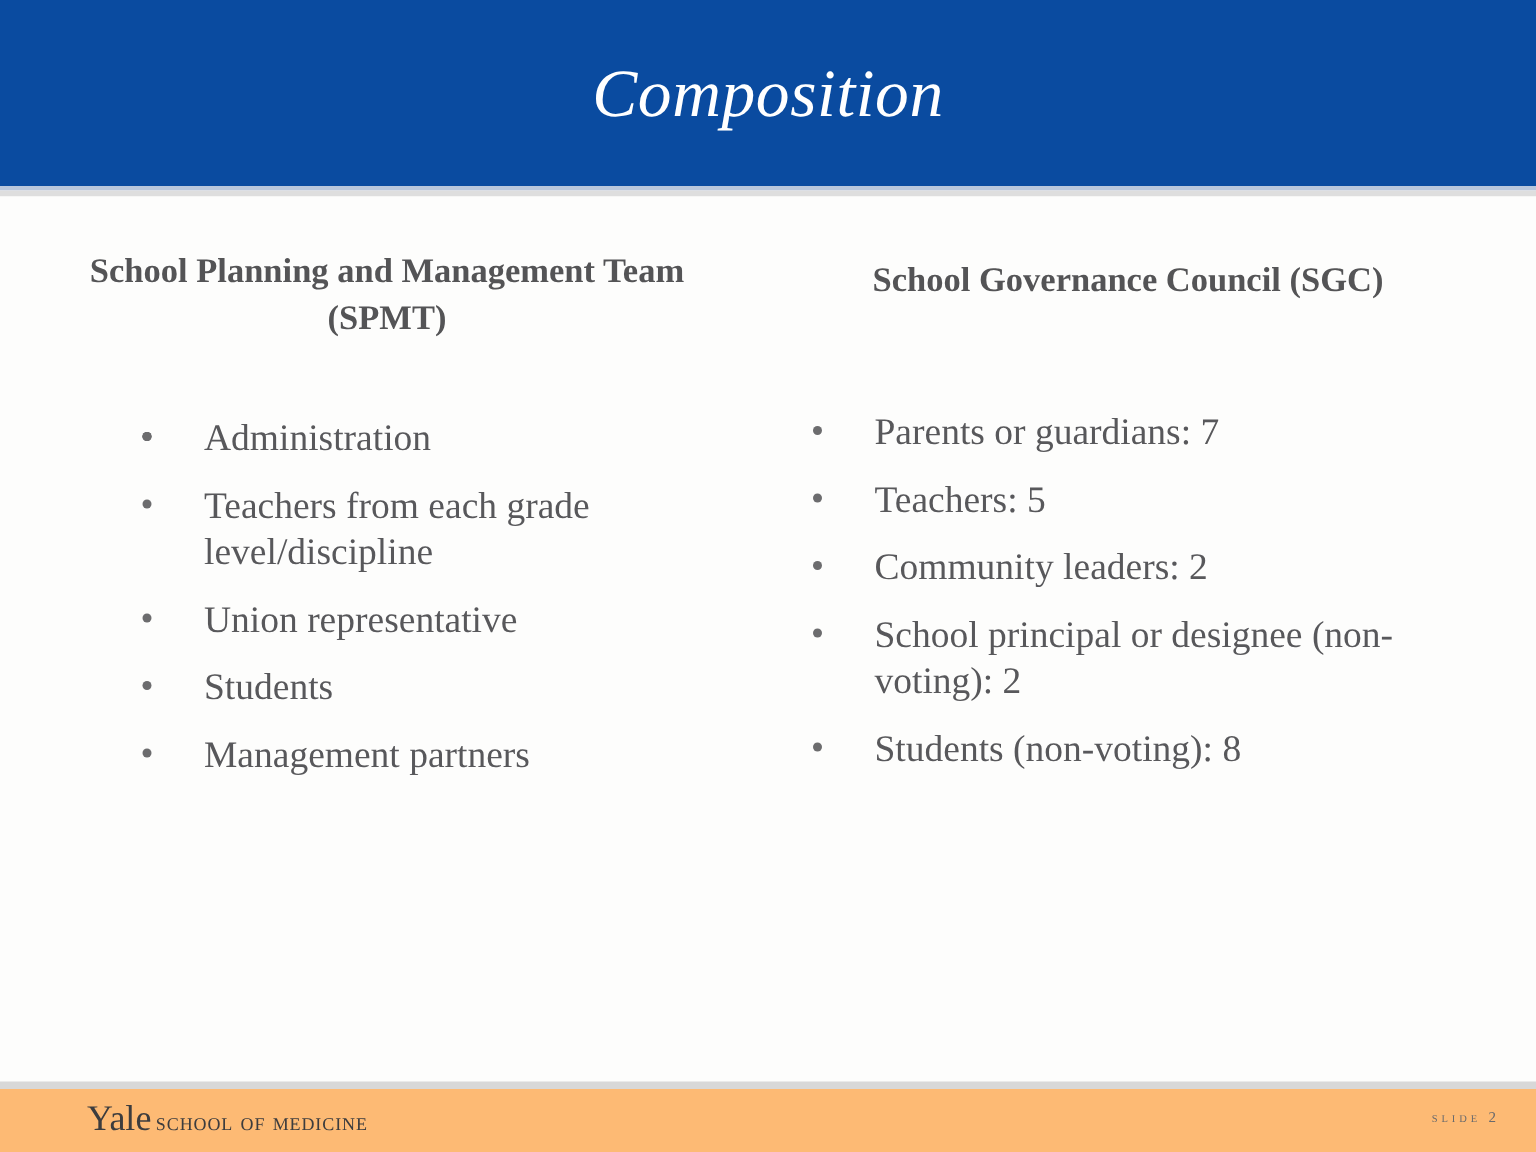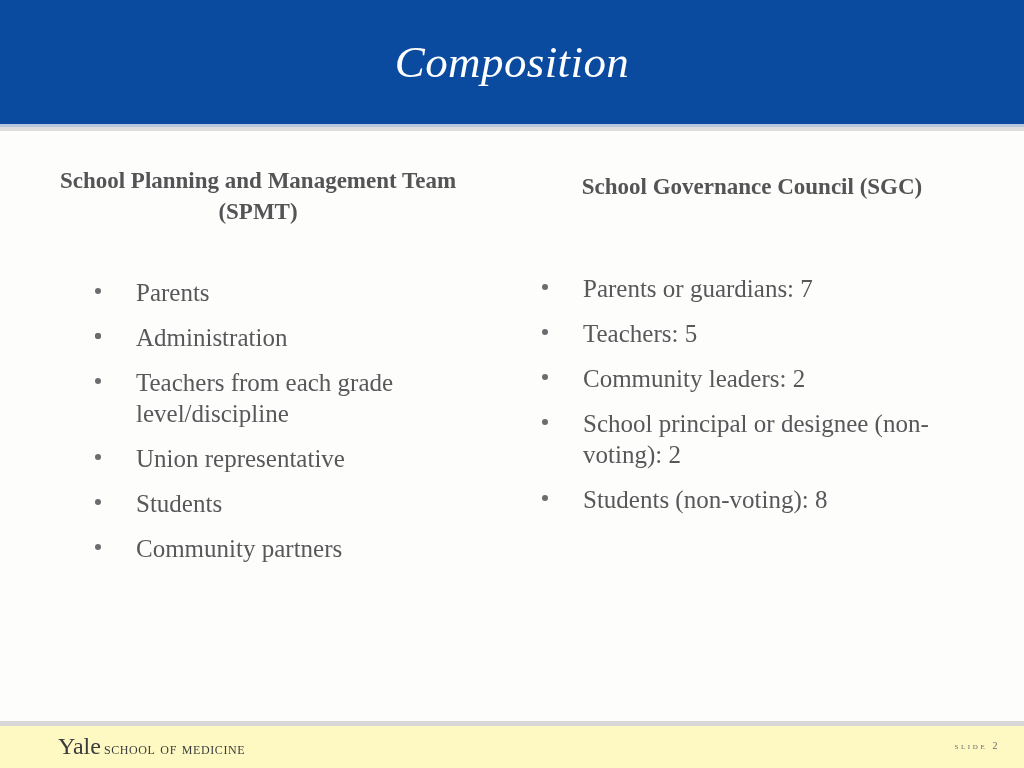--- a/index.html
+++ b/index.html
@@ -134,21 +134,21 @@
     width: 1024px;
     height: 5px;
     background: #d8d8d8;
   }
   .footer {
     position: absolute;
     left: 0;
     top: 726px;
     width: 1024px;
     height: 42px;
-    background: #fef9c3;
+    background: #fdba74;
   }
   .logo {
     position: absolute;
     left: 58px;
     top: 7px;
     white-space: nowrap;
     color: #3c3c3e;
     font-family: "Liberation Serif", "DejaVu Serif", serif;
   }
   .logo-yale {
@@ -182,21 +182,20 @@
 <div class="banner-rule-gray"></div>
 
 <div class="content">
 
   <div class="column column-left">
     <h2 class="col-heading col-heading-left">School Planning and Management Team (SPMT)</h2>
     <div class="bullets-left-wrap">
       <ul class="bullets bullets-left">
         <li>
           <span class="bullet-dot"></span>
-          <span class="bullet-label">Parents</span>
         </li>
         <li>
           <span class="bullet-dot"></span>
         </li>
         <li>
           <span class="bullet-dot"></span>
           <span class="bullet-label">Administration</span>
         </li>
         <li>
           <span class="bullet-dot"></span>
@@ -205,21 +204,21 @@
         <li>
           <span class="bullet-dot"></span>
           <span class="bullet-label">Union representative</span>
         </li>
         <li>
           <span class="bullet-dot"></span>
           <span class="bullet-label">Students</span>
         </li>
         <li>
           <span class="bullet-dot"></span>
-          <span class="bullet-label">Community partners</span>
+          <span class="bullet-label">Management partners</span>
         </li>
       </ul>
     </div>
   </div>
 
   <div class="column column-right">
     <h2 class="col-heading col-heading-right">School Governance Council (SGC)</h2>
     <div class="bullets-right-wrap">
       <ul class="bullets">
         <li>

